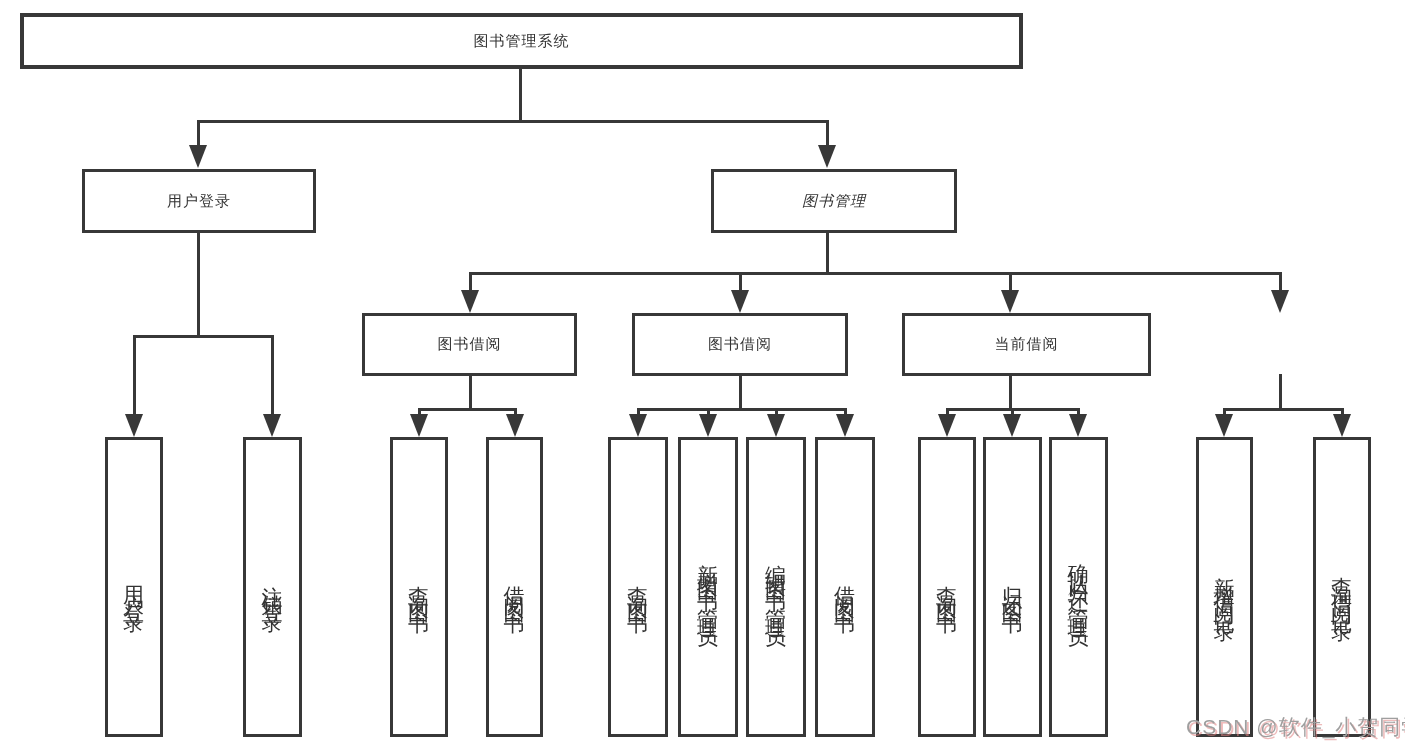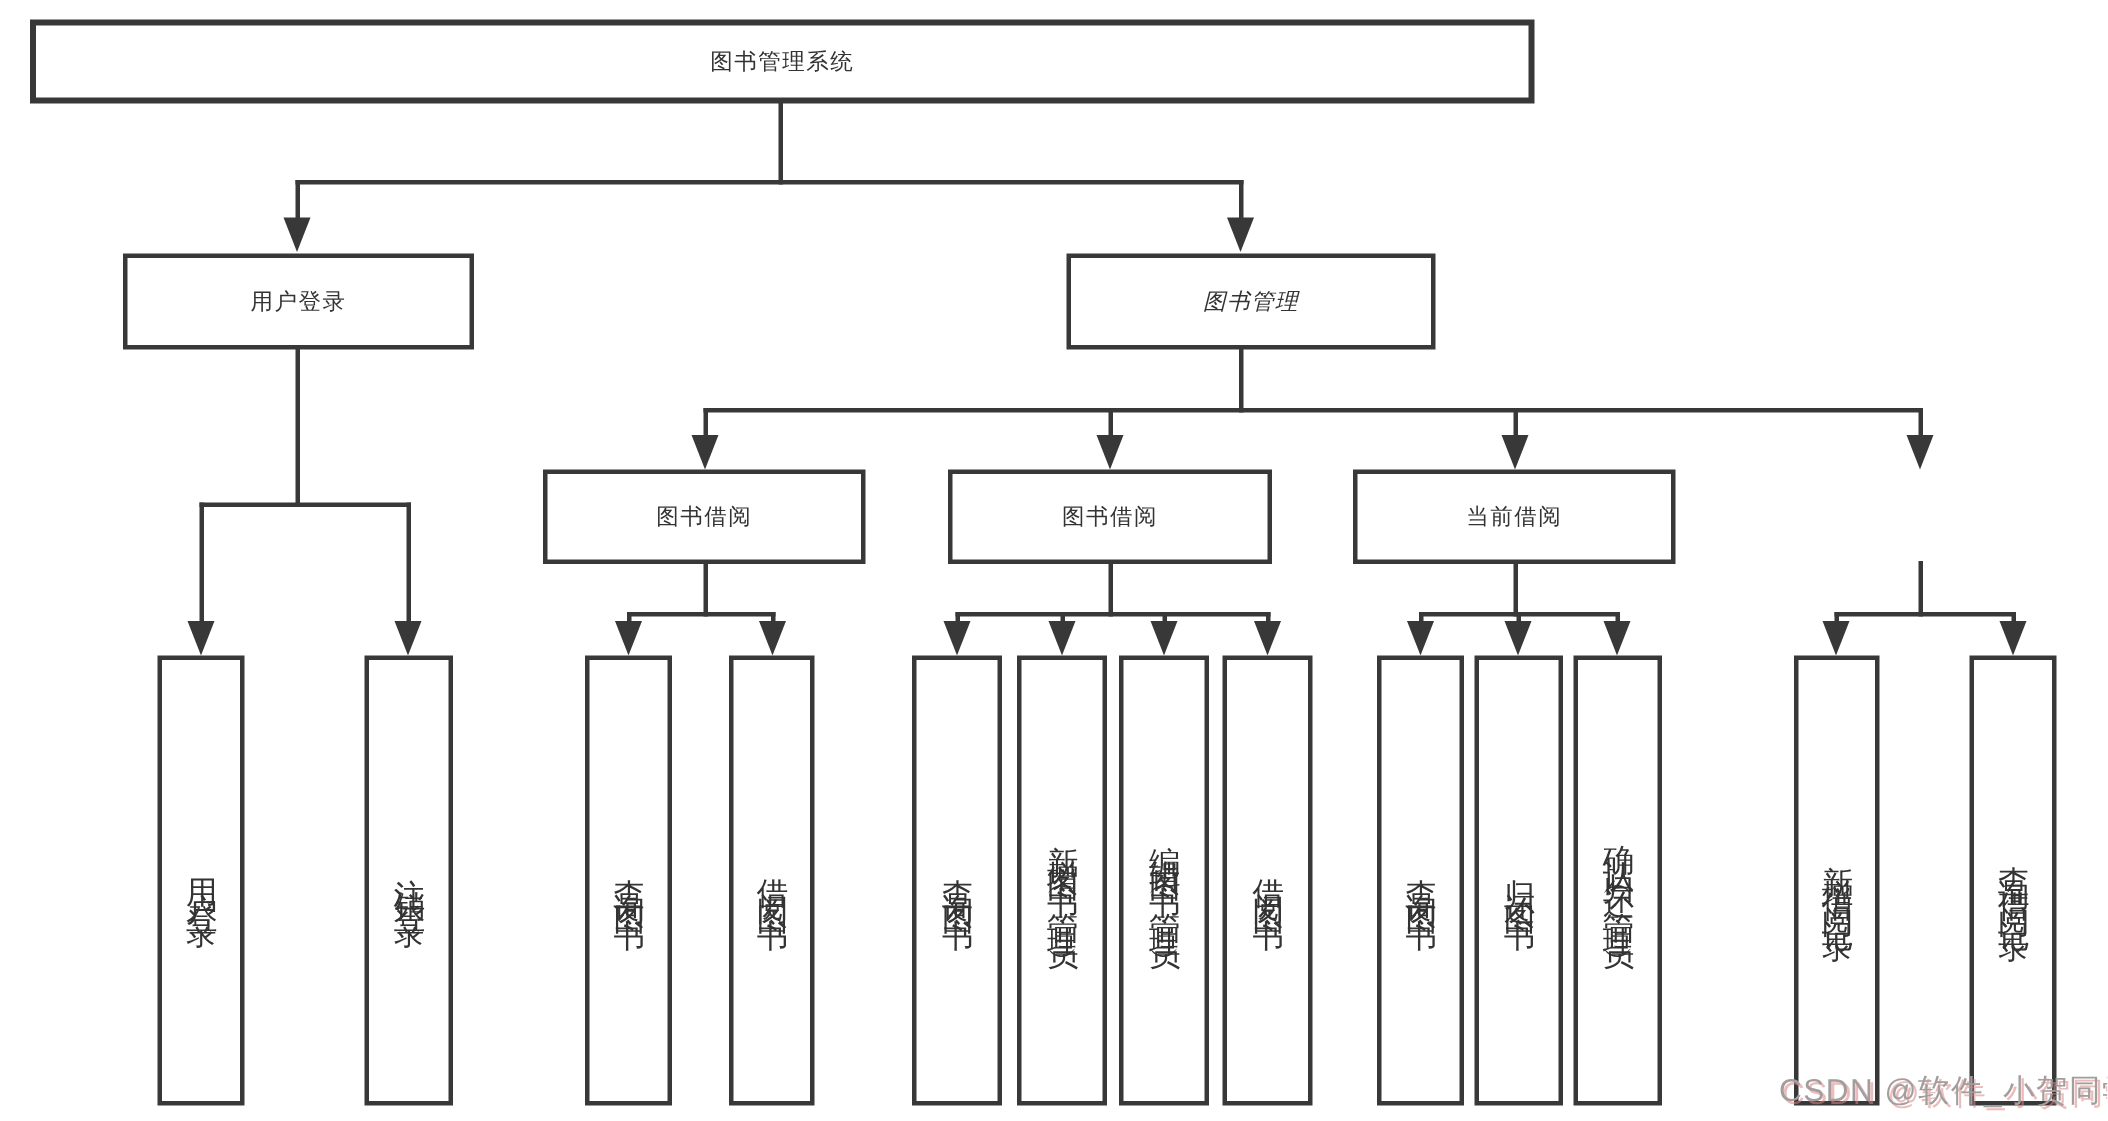--- a/index.html
+++ b/index.html
@@ -66,21 +66,21 @@
   <div class="node h" style="left:711px; top:169px; width:246px; height:64px;font-style:italic;">
     <span>图书管理</span>
   </div>
 
   <div class="node h" style="left:362px; top:313px; width:215px; height:63px;">
     <span>图书借阅</span>
   </div>
   <div class="node h" style="left:632px; top:313px; width:216px; height:63px;">
     <span>图书借阅</span>
   </div>
-  <div class="node h" style="left:902px; top:313px; width:215px; height:63px;">
+  <div class="node h" style="left:902px; top:313px; width:249px; height:63px;">
     <span>当前借阅</span>
   </div>
 
   <div class="node v" style="left:105px; top:437px; width:58px; height:300px;">
     <span class="vtext">用户登录</span>
   </div>
   <div class="node v" style="left:243px; top:437px; width:59px; height:300px;">
     <span class="vtext">注销登录</span>
   </div>
 

